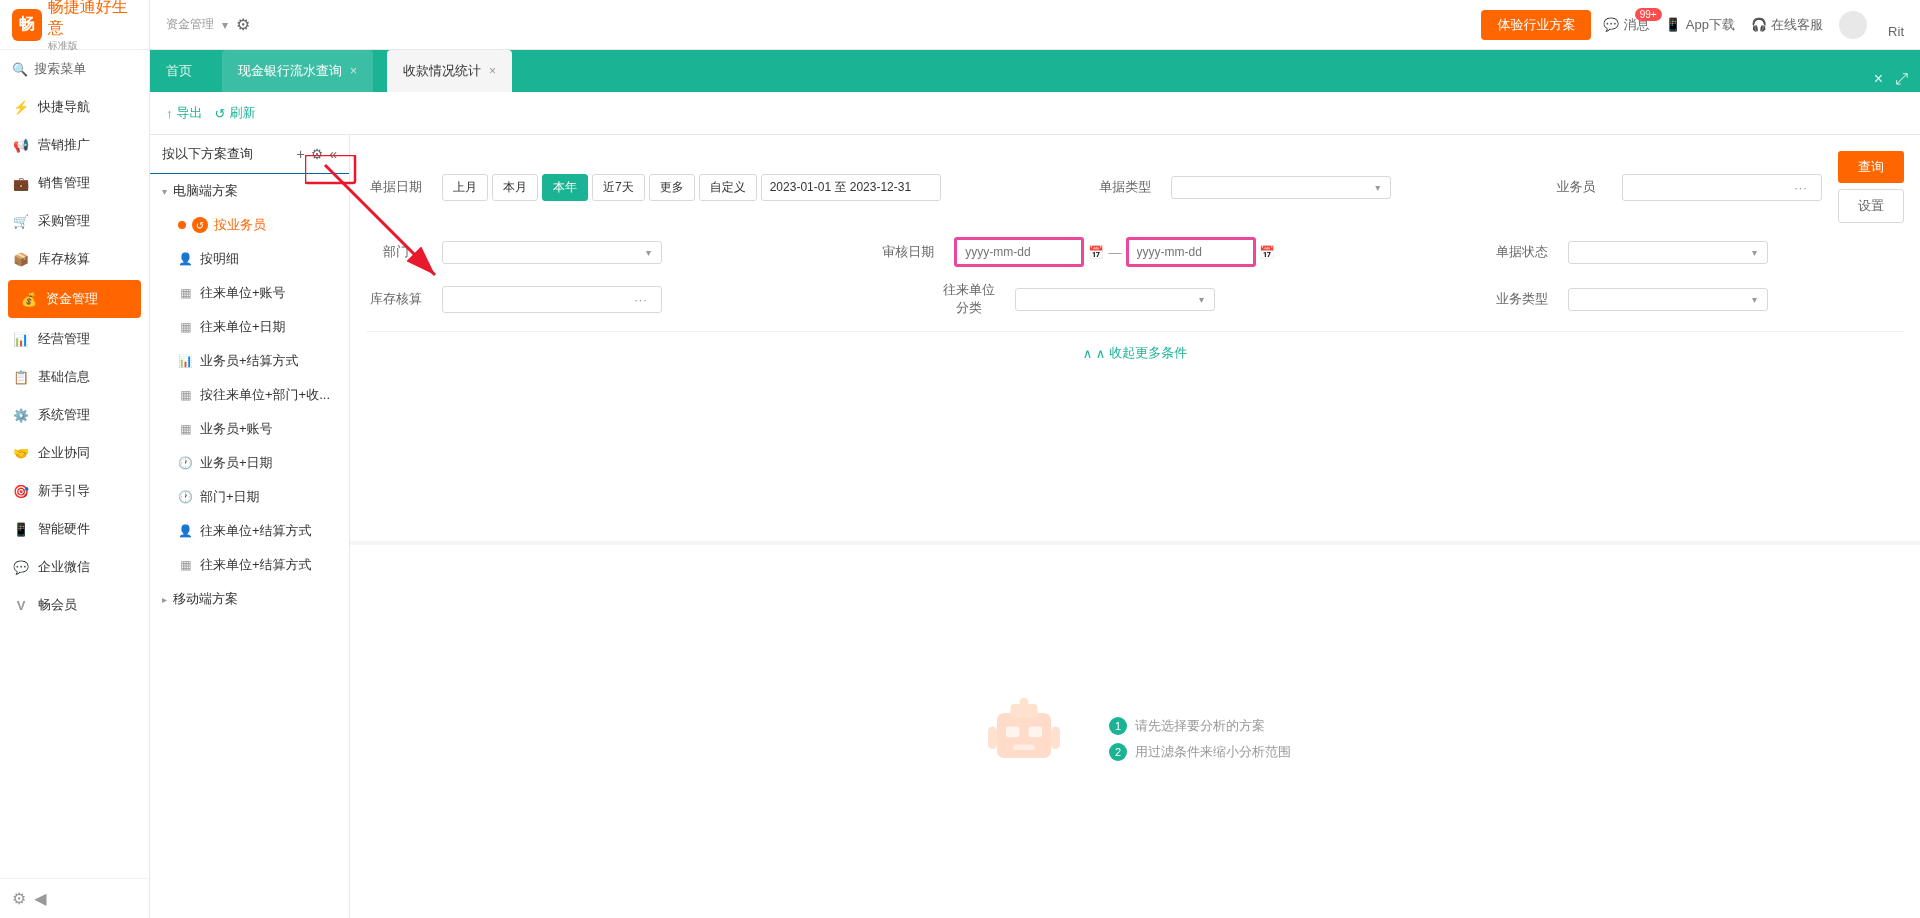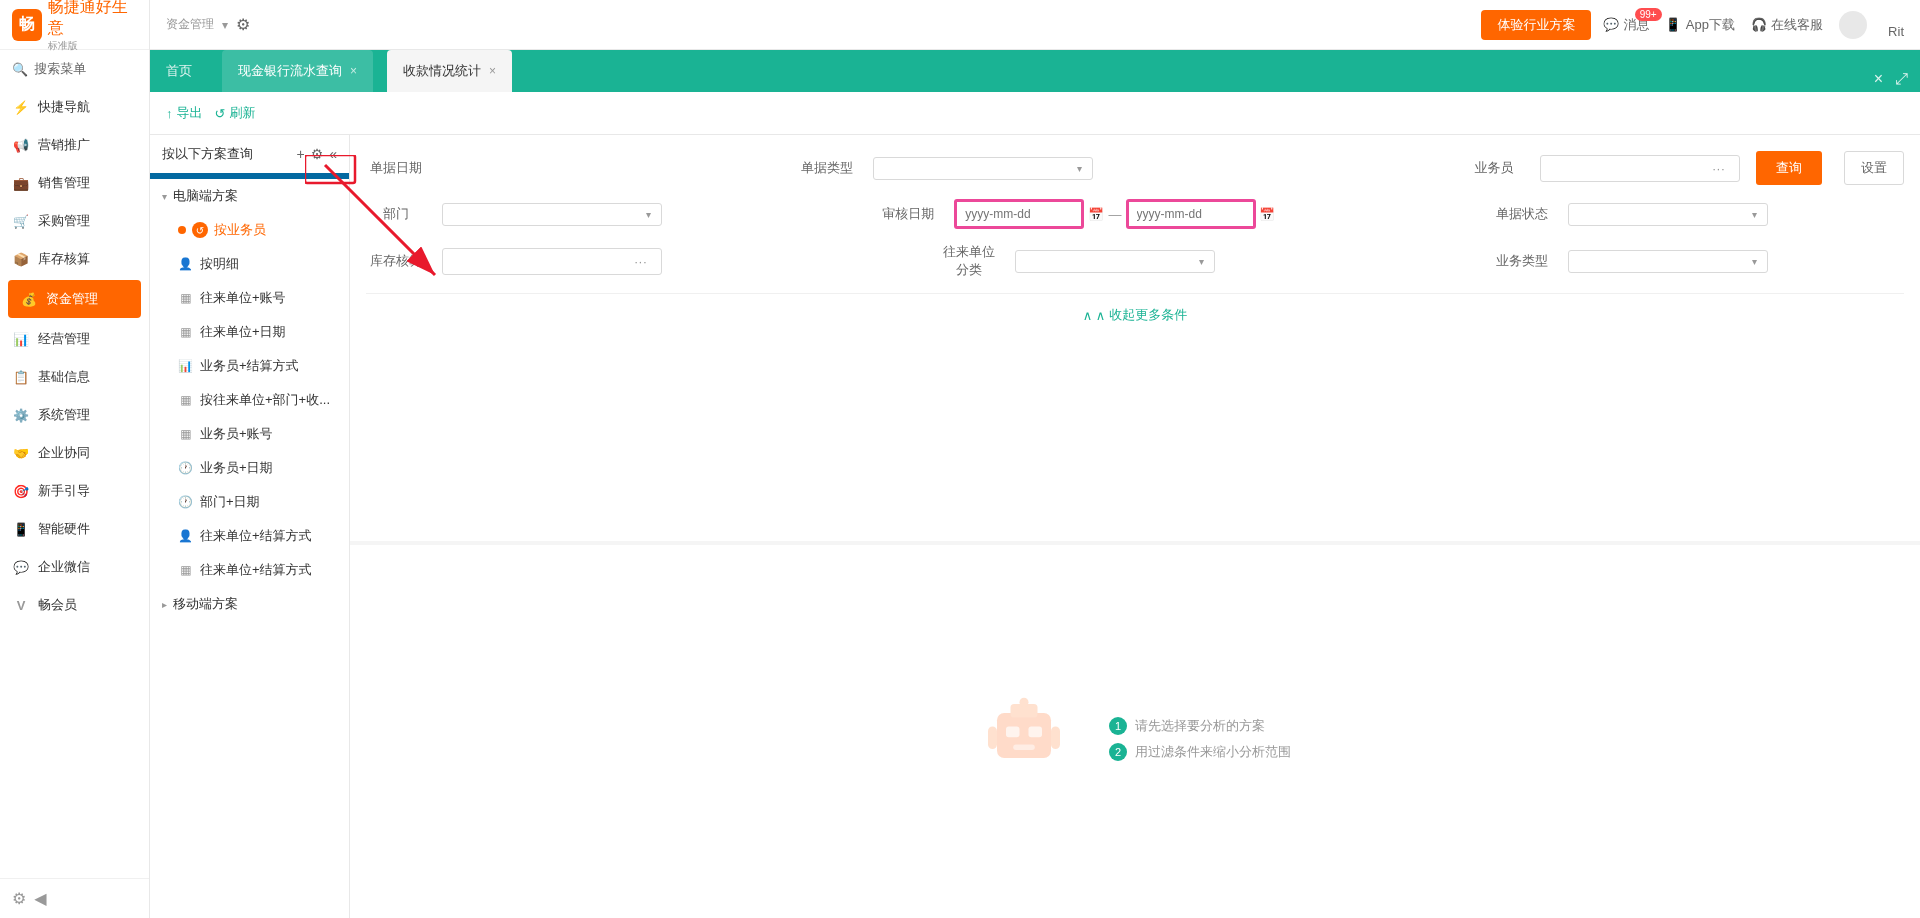--- a/index.html
+++ b/index.html
@@ -47,21 +47,21 @@
     .page-title-box { border: 2px solid #ff4d4f; padding: 4px 12px; border-radius: 2px; }
     .page-title { font-size: 18px; font-weight: bold; color: #333; }
     .page-header-actions { display: flex; align-items: center; gap: 12px; }
     .export-btn, .refresh-btn { display: flex; align-items: center; gap: 4px; color: #1ab394; cursor: pointer; font-size: 13px; }
 
     
     .content-body { display: flex; flex: 1; overflow: hidden; }
 
     
     .scheme-panel { width: 200px; background: white; border-right: 1px solid #e8e8e8; padding: 0; overflow-y: auto; flex-shrink: 0; }
-    .scheme-panel-header { padding: 10px 12px; display: flex; align-items: center; justify-content: space-between; border-bottom: 6px solid #0369a1; }
+    .scheme-panel-header { padding: 10px 12px; display: flex; align-items: center; justify-content: space-between; border-bottom: 1px solid #0369a1; }
     .scheme-title { font-size: 13px; color: #333; font-weight: 500; }
     .scheme-actions { display: flex; align-items: center; gap: 6px; }
     .scheme-action-icon { color: #666; cursor: pointer; font-size: 14px; }
     .scheme-group { }
     .scheme-group-header { padding: 8px 12px; display: flex; align-items: center; gap: 6px; font-size: 13px; color: #333; cursor: pointer; }
     .scheme-group-toggle { color: #999; font-size: 10px; }
     .scheme-group-label { font-weight: 500; }
     .scheme-item { padding: 8px 12px 8px 28px; display: flex; align-items: center; gap: 6px; font-size: 13px; color: #333; cursor: pointer; }
     .scheme-item.active { color: #ff6600; }
     .scheme-item-icon { width: 16px; height: 16px; display: flex; align-items: center; justify-content: center; font-size: 12px; color: #999; }
@@ -80,21 +80,21 @@
     .date-input-group { display: flex; align-items: center; gap: 4px; }
     .date-input { border: 3px solid #ec4899; border-radius: 3px; padding: 5px 8px; width: 130px; font-size: 12px; color: #bbb; }
     .date-cal-icon { color: #999; cursor: pointer; }
     .date-separator { color: #999; }
     .ellipsis-btn { color: #999; cursor: pointer; padding: 0 4px; }
     .collapse-bar { display: flex; align-items: center; justify-content: center; padding: 12px; color: #1ab394; cursor: pointer; gap: 4px; font-size: 13px; border-top: 1px solid #f0f0f0; margin-top: 8px; }
 
     
     .query-btn { background: #ff6600; color: white; border: none; padding: 7px 20px; border-radius: 3px; cursor: pointer; font-size: 13px; }
     .setting-btn { background: white; color: #666; border: 1px solid #d9d9d9; padding: 7px 16px; border-radius: 3px; cursor: pointer; font-size: 13px; }
-    .action-col { display: flex; flex-direction: row; gap: 22px; margin-left: auto; }
+    .action-col { display: flex; flex-direction: column; gap: 6px; margin-left: auto; }
 
     
     .empty-area { background: white; margin-top: 4px; flex: 1; display: flex; flex-direction: column; align-items: center; justify-content: center; min-height: 250px; }
     .empty-tips { display: flex; flex-direction: column; gap: 8px; margin-top: 16px; }
     .empty-tip-item { display: flex; align-items: center; gap: 8px; color: #999; font-size: 13px; }
     .tip-num { width: 18px; height: 18px; border-radius: 50%; background: #1ab394; color: white; font-size: 11px; display: flex; align-items: center; justify-content: center; flex-shrink: 0; }
   </style>
 </head>
 <body>
 
@@ -323,20 +323,29 @@
           <path d="M 20 10 L 130 120" stroke="#e8192c" stroke-width="3" fill="none" marker-end="url(#arrowhead)"></path>
           <rect x="0" y="0" width="50" height="28" fill="none" stroke="#e8192c" stroke-width="2.5" rx="2"></rect>
         </svg>
       </div>
 
       <div style="flex:1;display:flex;flex-direction:column;">
         <div class="filter-area">
 
           <div class="filter-row">
             <span class="filter-label">单据日期</span>
+            <div class="filter-date-group">
+              <button class="date-btn">上月</button>
+              <button class="date-btn">本月</button>
+              <button class="date-btn active">本年</button>
+              <button class="date-btn">近7天</button>
+              <button class="date-btn">更多</button>
+              <button class="date-btn">自定义</button>
+              <span class="date-range">2023-01-01 至 2023-12-31</span>
+            </div>
             <span style="flex:1;"></span>
             <span class="filter-label">单据类型</span>
             <div class="filter-select" style="min-width:220px;">
               <span class="filter-select-text"></span>
               <span class="filter-select-arrow">▾</span>
             </div>
             <span style="flex:1;"></span>
             <span class="filter-label">业务员</span>
             <div class="filter-select" style="min-width:200px;">
               <span class="filter-select-text"></span>

